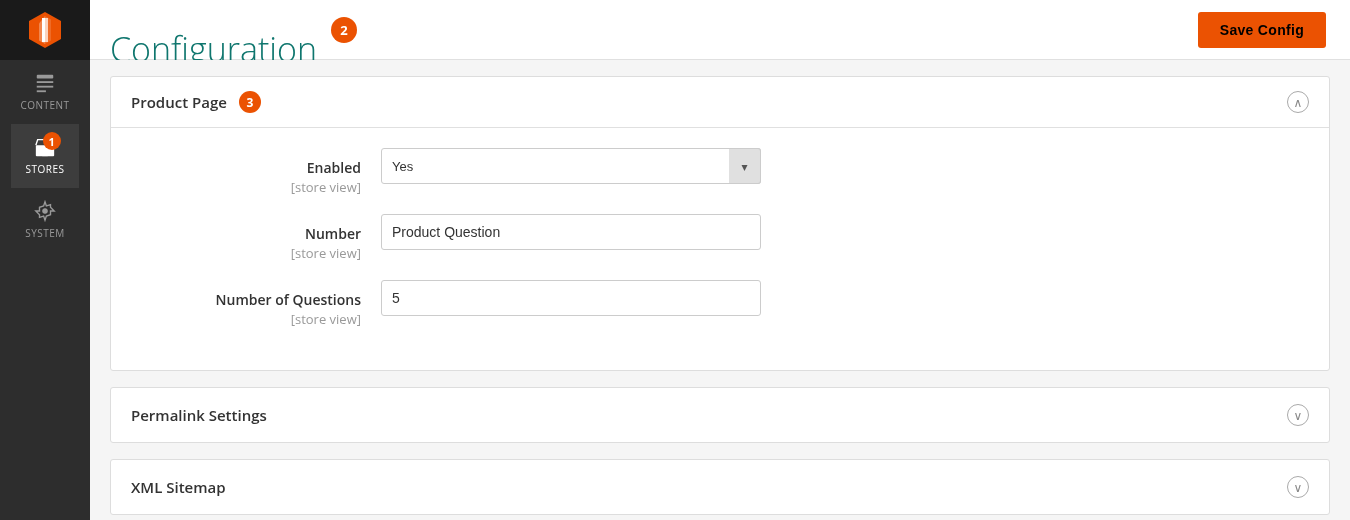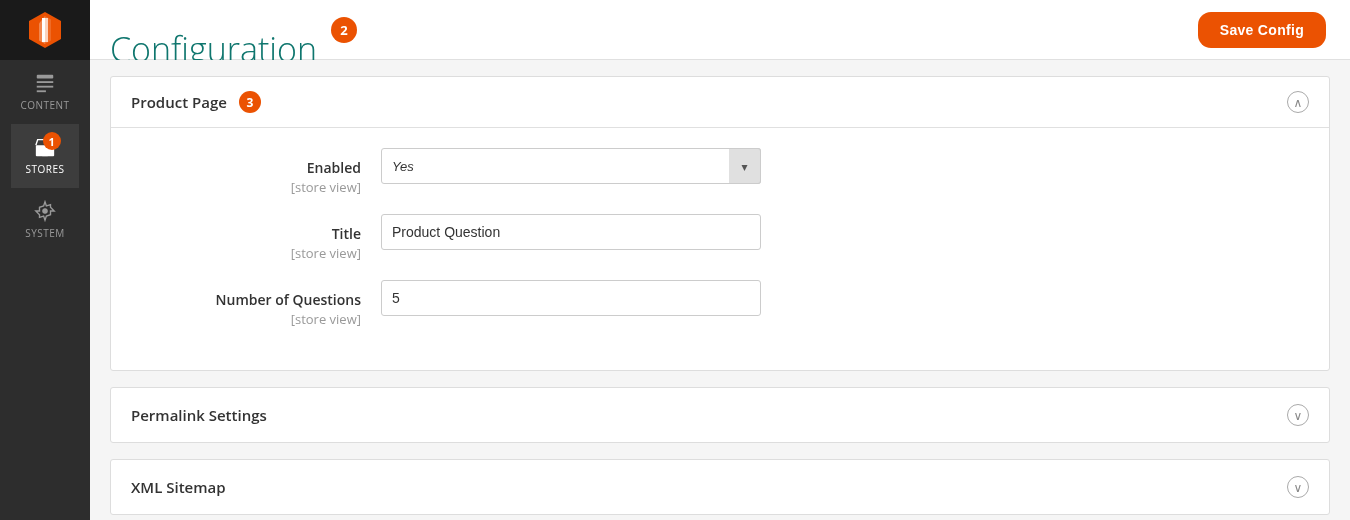--- a/index.html
+++ b/index.html
@@ -124,26 +124,26 @@
       height: 26px;
       font-size: 13px;
       font-weight: bold;
       display: flex;
       align-items: center;
       justify-content: center;
     }
 
     .save-config-btn {
       background: #eb5202;
-      color: #ffffff;
+      color: #000000;
       border: none;
       padding: 10px 22px;
       font-size: 14px;
       font-weight: 600;
-      border-radius: 13px;
+      border-radius: 3px;
       cursor: pointer;
       letter-spacing: 0.3px;
     }
 
     
     .content {
       flex: 1;
       overflow-y: auto;
       padding: 0;
       background: #f5f5f5;
@@ -240,21 +240,20 @@
     }
 
     .select-wrapper {
       position: relative;
       display: flex;
       align-items: center;
     }
 
     .select-wrapper select {
       padding-right: 48px;
-      font-style: italic;
     }
 
     .select-arrow {
       position: absolute;
       right: 0;
       top: 0;
       bottom: 0;
       width: 32px;
       background: #e0e0e0;
       border: 1px solid #ccc;
@@ -381,21 +380,21 @@
                 <option>Yes</option>
                 <option>No</option>
               </select>
               <div class="select-arrow">▾</div>
             </div>
           </div>
         </div>
 
         <div class="form-row">
           <div class="form-label">
-            <span class="label-text">Title</span>
+            <span class="label-text">Number</span>
             <span class="label-scope">[store view]</span>
           </div>
           <div class="form-control-wrap">
             <input class="form-input" type="text" value="Product Question" style="">
           </div>
         </div>
 
         <div class="form-row">
           <div class="form-label">
             <span class="label-text">Number of Questions</span>

